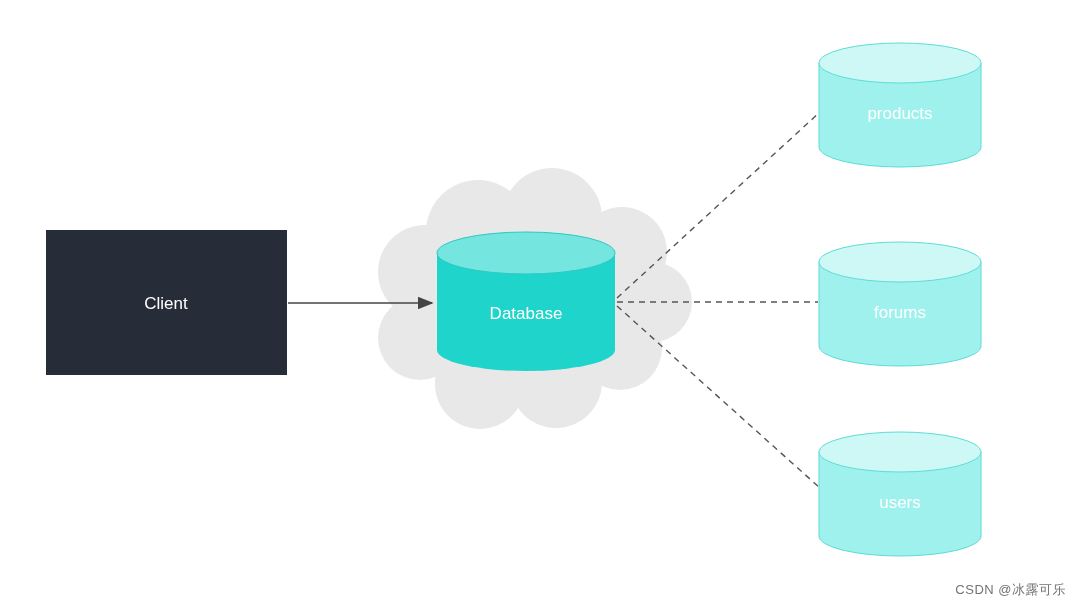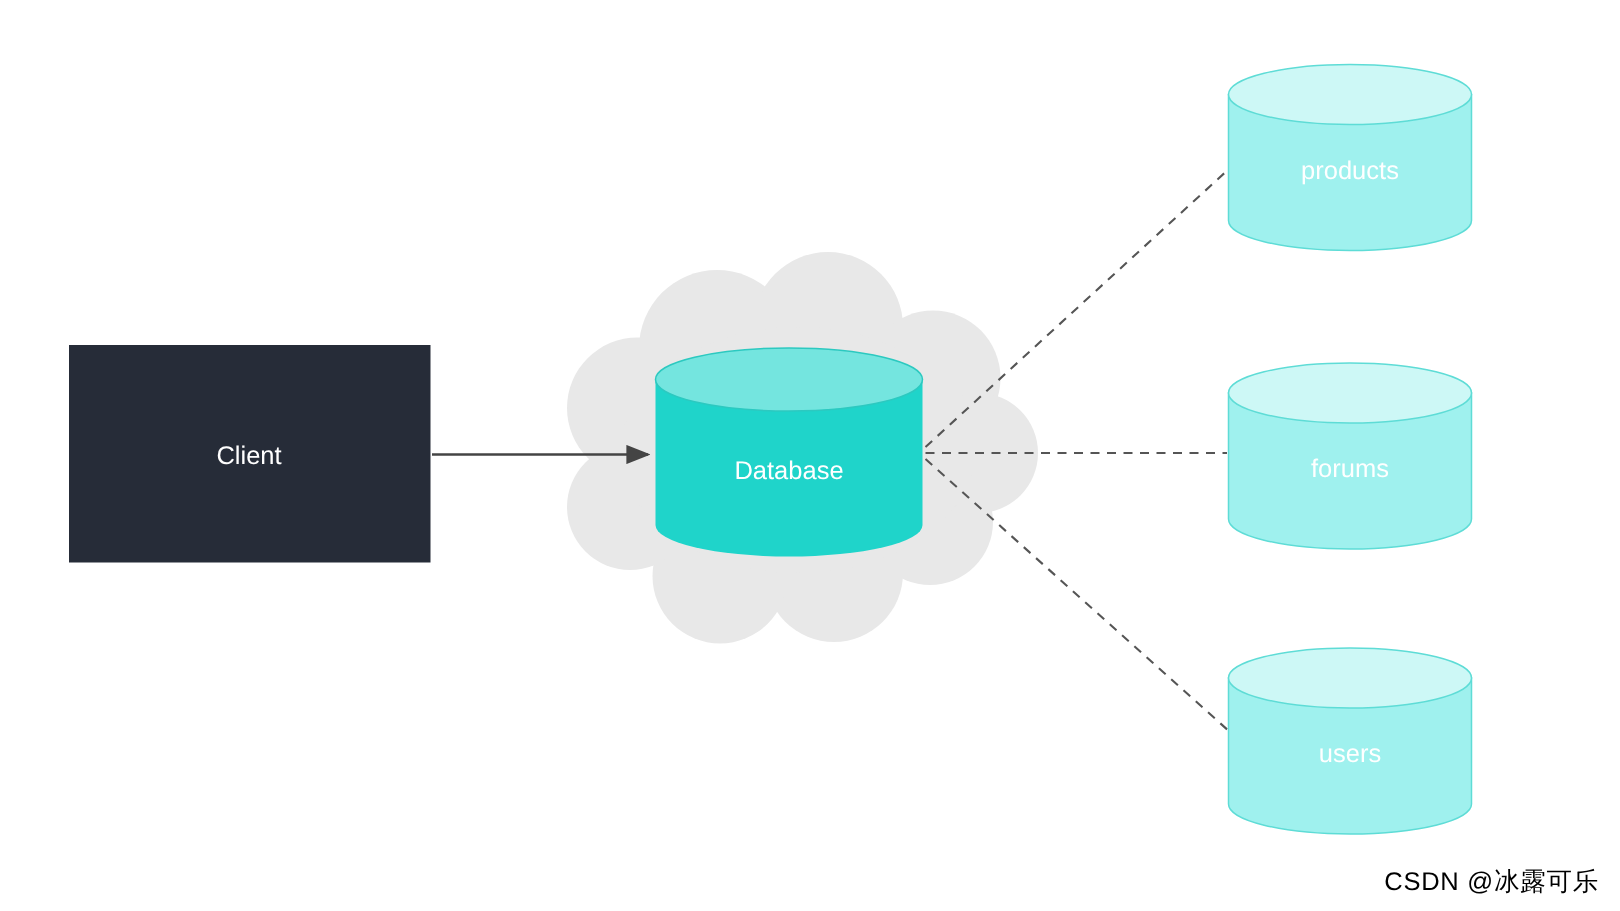--- a/index.html
+++ b/index.html
@@ -18,22 +18,22 @@
   svg { display: block; }
   .node-label {
     fill: #ffffff;
     font-size: 17px;
     font-family: "Liberation Sans", "DejaVu Sans", sans-serif;
   }
   .watermark {
     position: absolute;
     right: 14px;
     bottom: 8px;
-    font-size: 17px;
-    color: #000000;
+    font-size: 13px;
+    color: #737373;
     letter-spacing: 0.5px;
     user-select: none;
   }
 </style>
 </head>
 <body>
 
 <div class="canvas">
   <svg width="1080" height="607" viewBox="0 0 1080 607">
     <defs>

